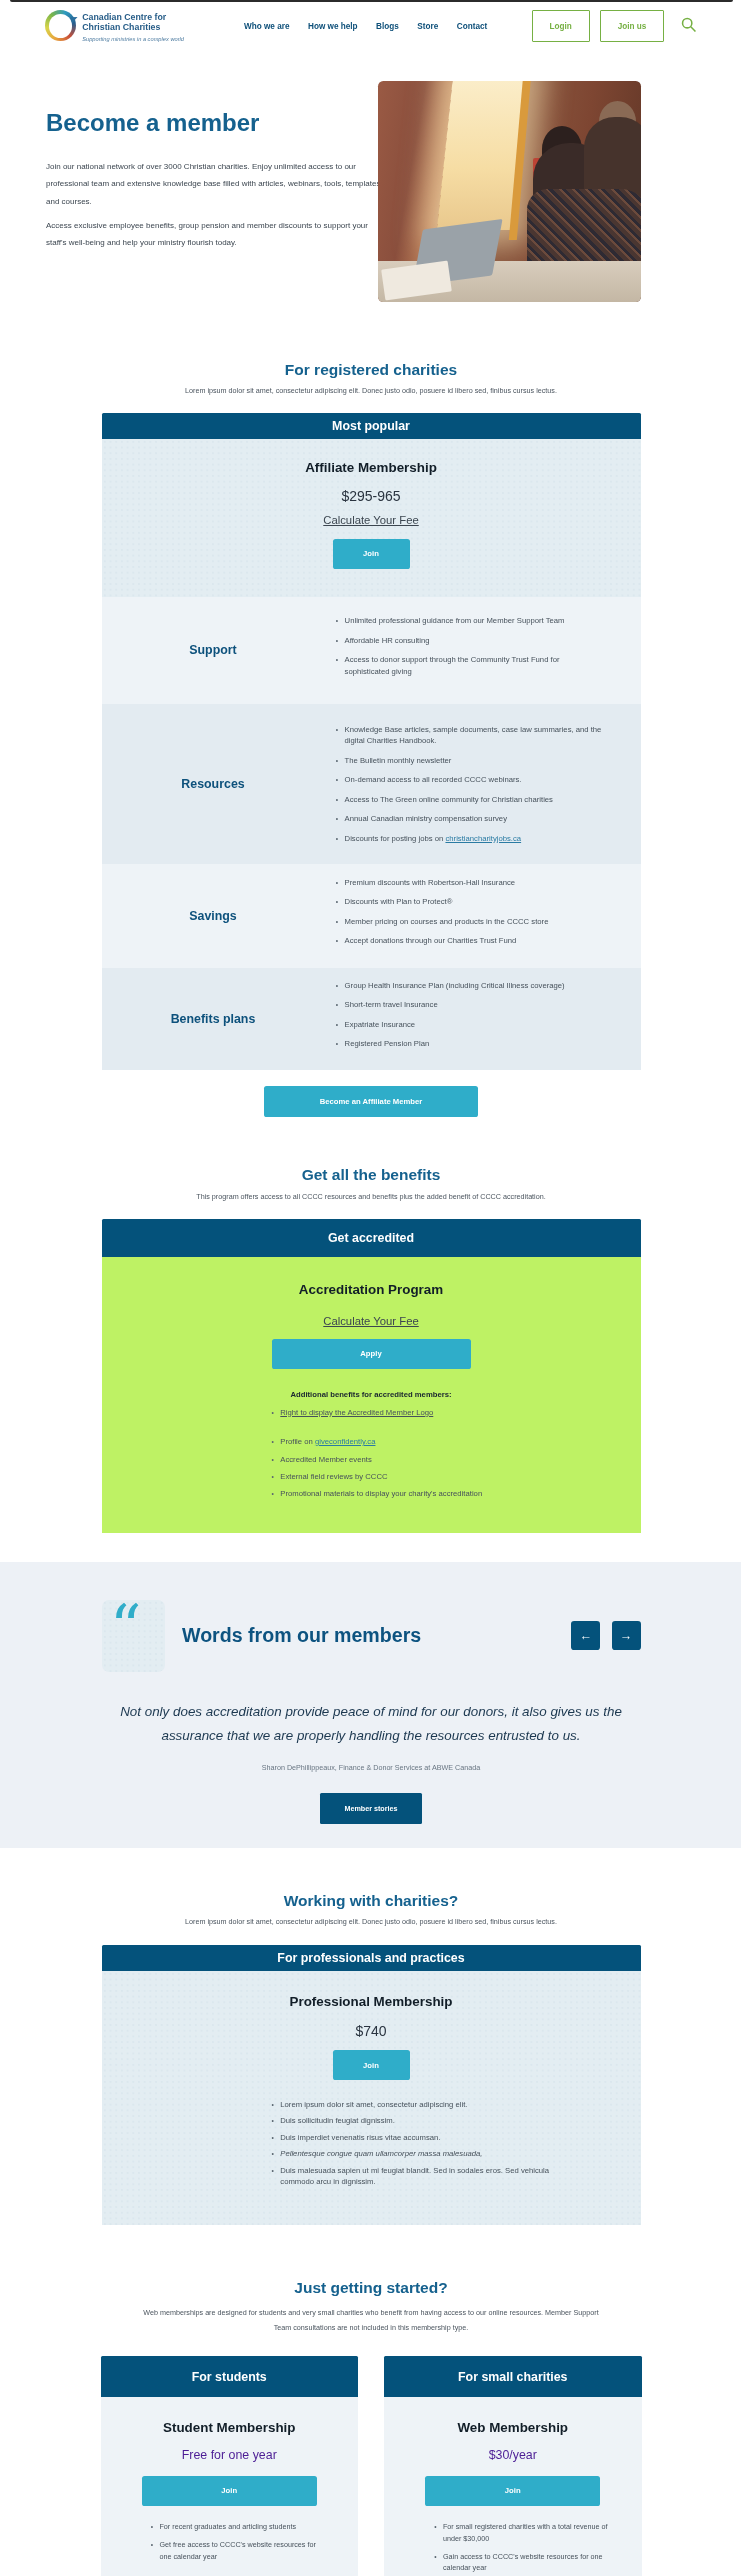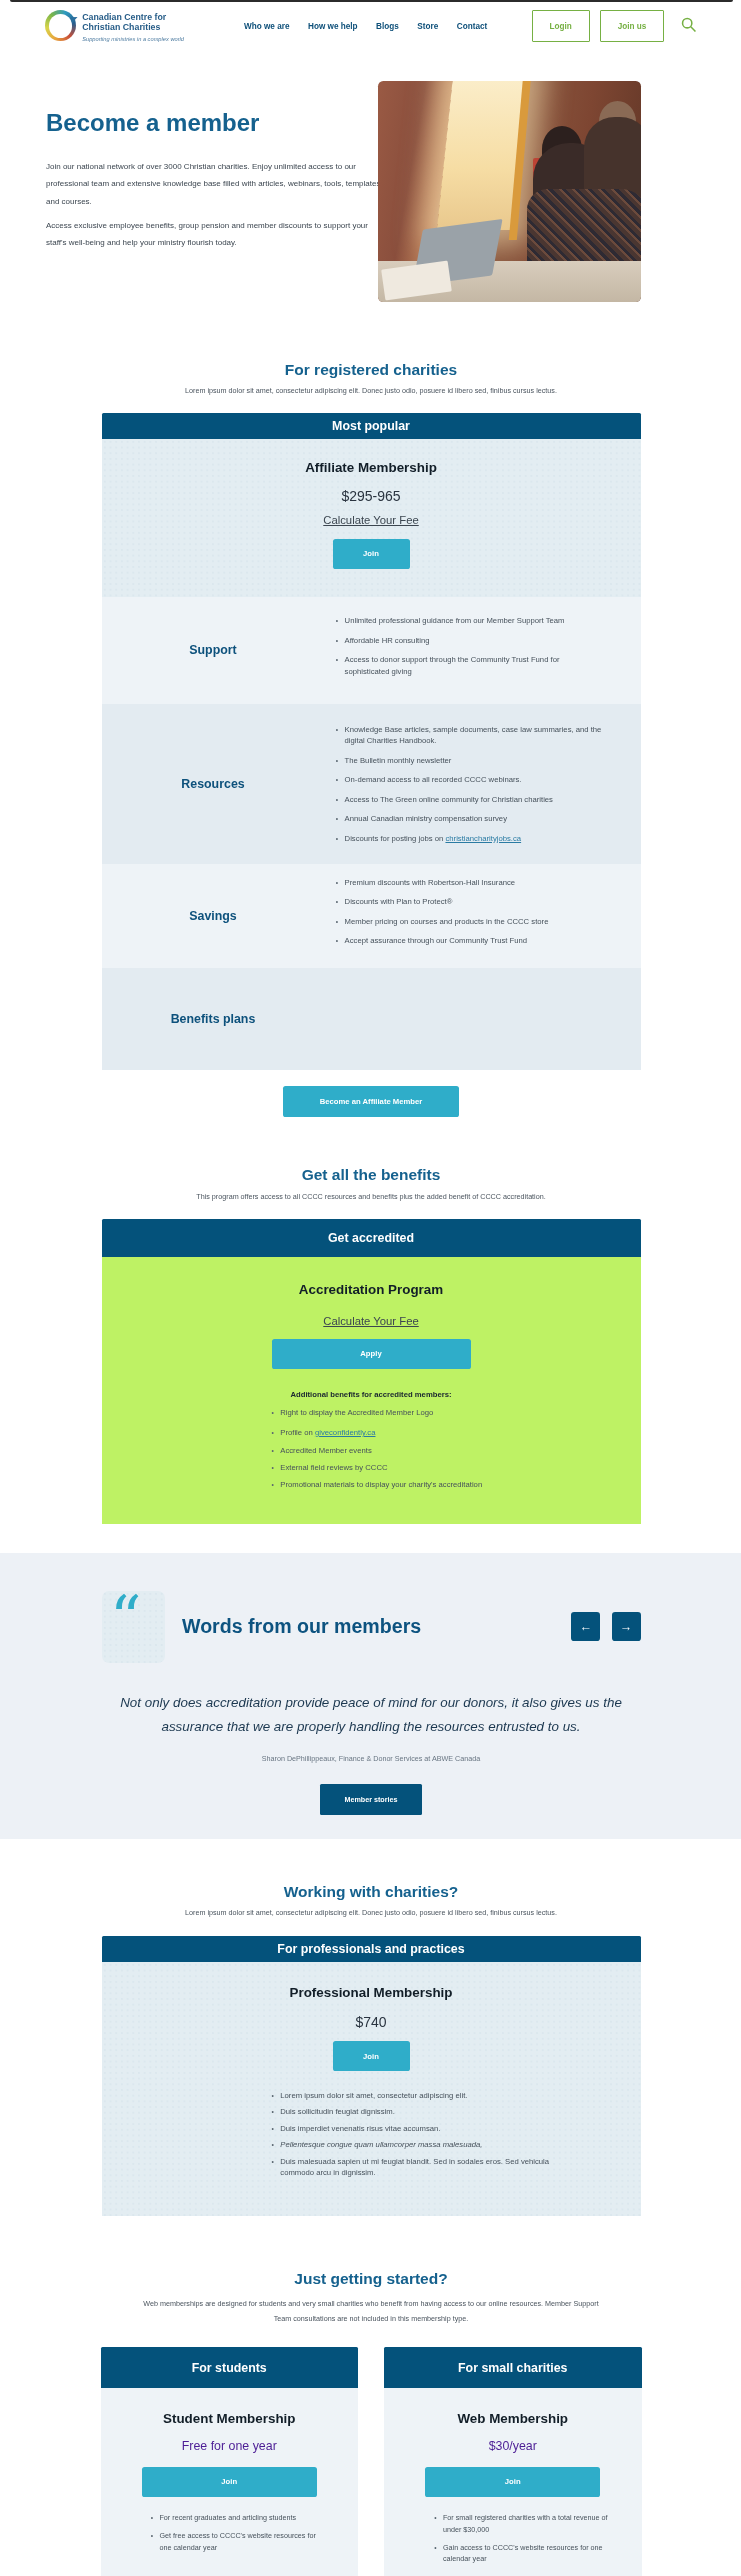--- a/index.html
+++ b/index.html
@@ -100,21 +100,21 @@
   
   .cards-row { width:541px; margin:20.6px auto 0; display:flex; gap:26px; }
   .mini-card { flex:1; }
   .mini-card .card-bar { height:41px; font-size:12.4px; }
   .mini-body { background:#eef3f7; text-align:center; padding:23px 8.2px 28px; }
   .mini-body .plan-name { font-size:13.4px; }
   .mini-price { font-size:12.4px; color:#4c1d95; margin-top:13px; }
   .mini-list { width:179px; margin:15.5px 0 0 42px; text-align:left; }
   .mini-list li { font-size:7.2px; line-height:11.3px; margin-bottom:6.7px; }
 
-  .cta-btn { width:176px; height:31px; margin:16.5px auto 0; }
+  .cta-btn { width:214px; height:31px; margin:16.5px auto 0; }
   .join-sm { width:77px; height:30px; margin:12.4px auto 0; }
   .apply-btn { width:199px; height:30px; margin:12.4px auto 0; }
   .join-md { width:175px; height:30px; margin:13.4px auto 0; }
   .inset-list { width:289px; margin:18.5px 0 0 170px; text-align:left; }
   .member-stories { width:102px; height:31px; margin:20.6px auto 0; }
 </style>
 </head>
 <body>
 
 <div class="topline"></div>
@@ -210,48 +210,57 @@
     </div>
 
     <div class="brow row-a r-savings">
       <div class="rlabel">Savings</div>
       <div class="ritems">
         <ul class="blist">
 
         <li>Premium discounts with Robertson-Hall Insurance</li>
             <li>Discounts with Plan to Protect®</li>
             <li>Member pricing on courses and products in the CCCC store</li>
-            <li>Accept assurance through our Community Trust Fund</li>
+            <li>Accept donations through our Charities Trust Fund</li>
           </ul>
       </div>
     </div>
 
     <div class="brow row-b r-benefits">
       <div class="rlabel">Benefits plans</div>
+      <div class="ritems">
+        <ul class="blist">
+
+        <li>Group Health Insurance Plan (including Critical Illness coverage)</li>
+            <li>Short-term travel Insurance</li>
+            <li>Expatriate Insurance</li>
+            <li>Registered Pension Plan</li>
+          </ul>
+      </div>
     </div>
   </div>
 
   <button class="btn-teal cta-btn">Become an Affiliate Member</button>
 </div>
 
 <div style="margin-top:49px;">
   <h2 class="h2">Get all the benefits</h2>
   <div class="sub">This program offers access to all CCCC resources and benefits plus the added benefit of CCCC accreditation.</div>
 
   <div class="card" style="margin-top:18.5px;">
     <div class="card-bar" style="height:38px;">Get accredited</div>
     <div class="plain center" style="padding:25px 0 27px;">
       <div class="plan-name">Accreditation Program</div>
       <div style="margin-top:17.5px;"><a href="#" class="fee-link">Calculate Your Fee</a></div>
       <button class="btn-teal apply-btn">Apply</button>
       <div style="margin-top:20.6px;font-size:7.7px;font-weight:bold;color:#1a2630;">Additional benefits for accredited members:</div>
       <div class="inset-list" style="margin-top:8.2px;">
         <ul class="blist">
 
-        <li style="margin-bottom:9px;">Right to display the Accredited Member Logo</li>
+        <li style="margin-bottom:18px;text-decoration:underline;">Right to display the Accredited Member Logo</li>
           </ul>
         <ul class="blist">
           <li style="margin-bottom:6.2px;"><span>Profile on </span><a href="#" class="tlink">giveconfidently.ca</a></li>
         </ul>
         <ul class="blist">
 
         <li style="margin-bottom:6.2px;">Accredited Member events</li>
             <li style="margin-bottom:6.2px;">External field reviews by CCCC</li>
             <li style="margin-bottom:6.2px;">Promotional materials to display your charity's accreditation</li>
           </ul>

